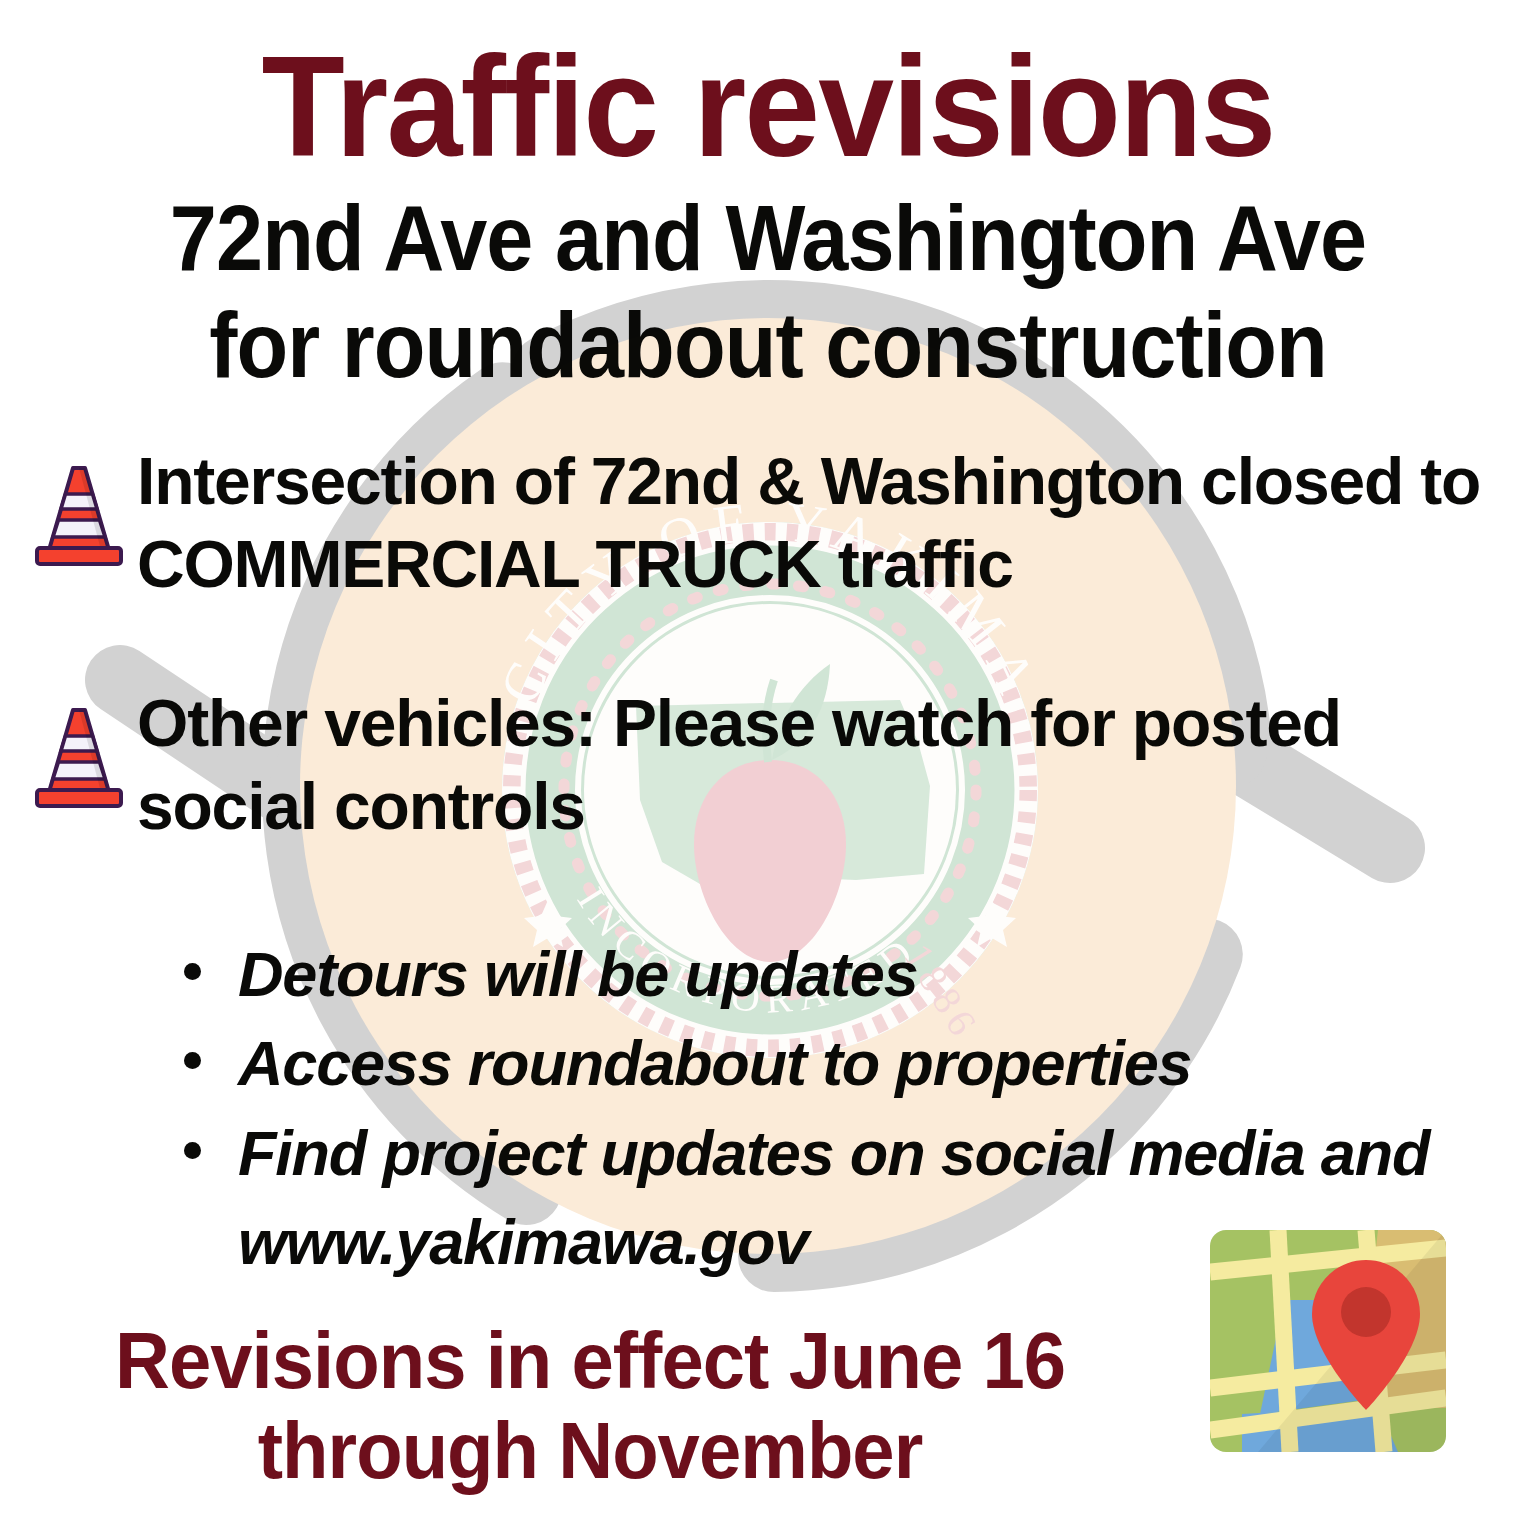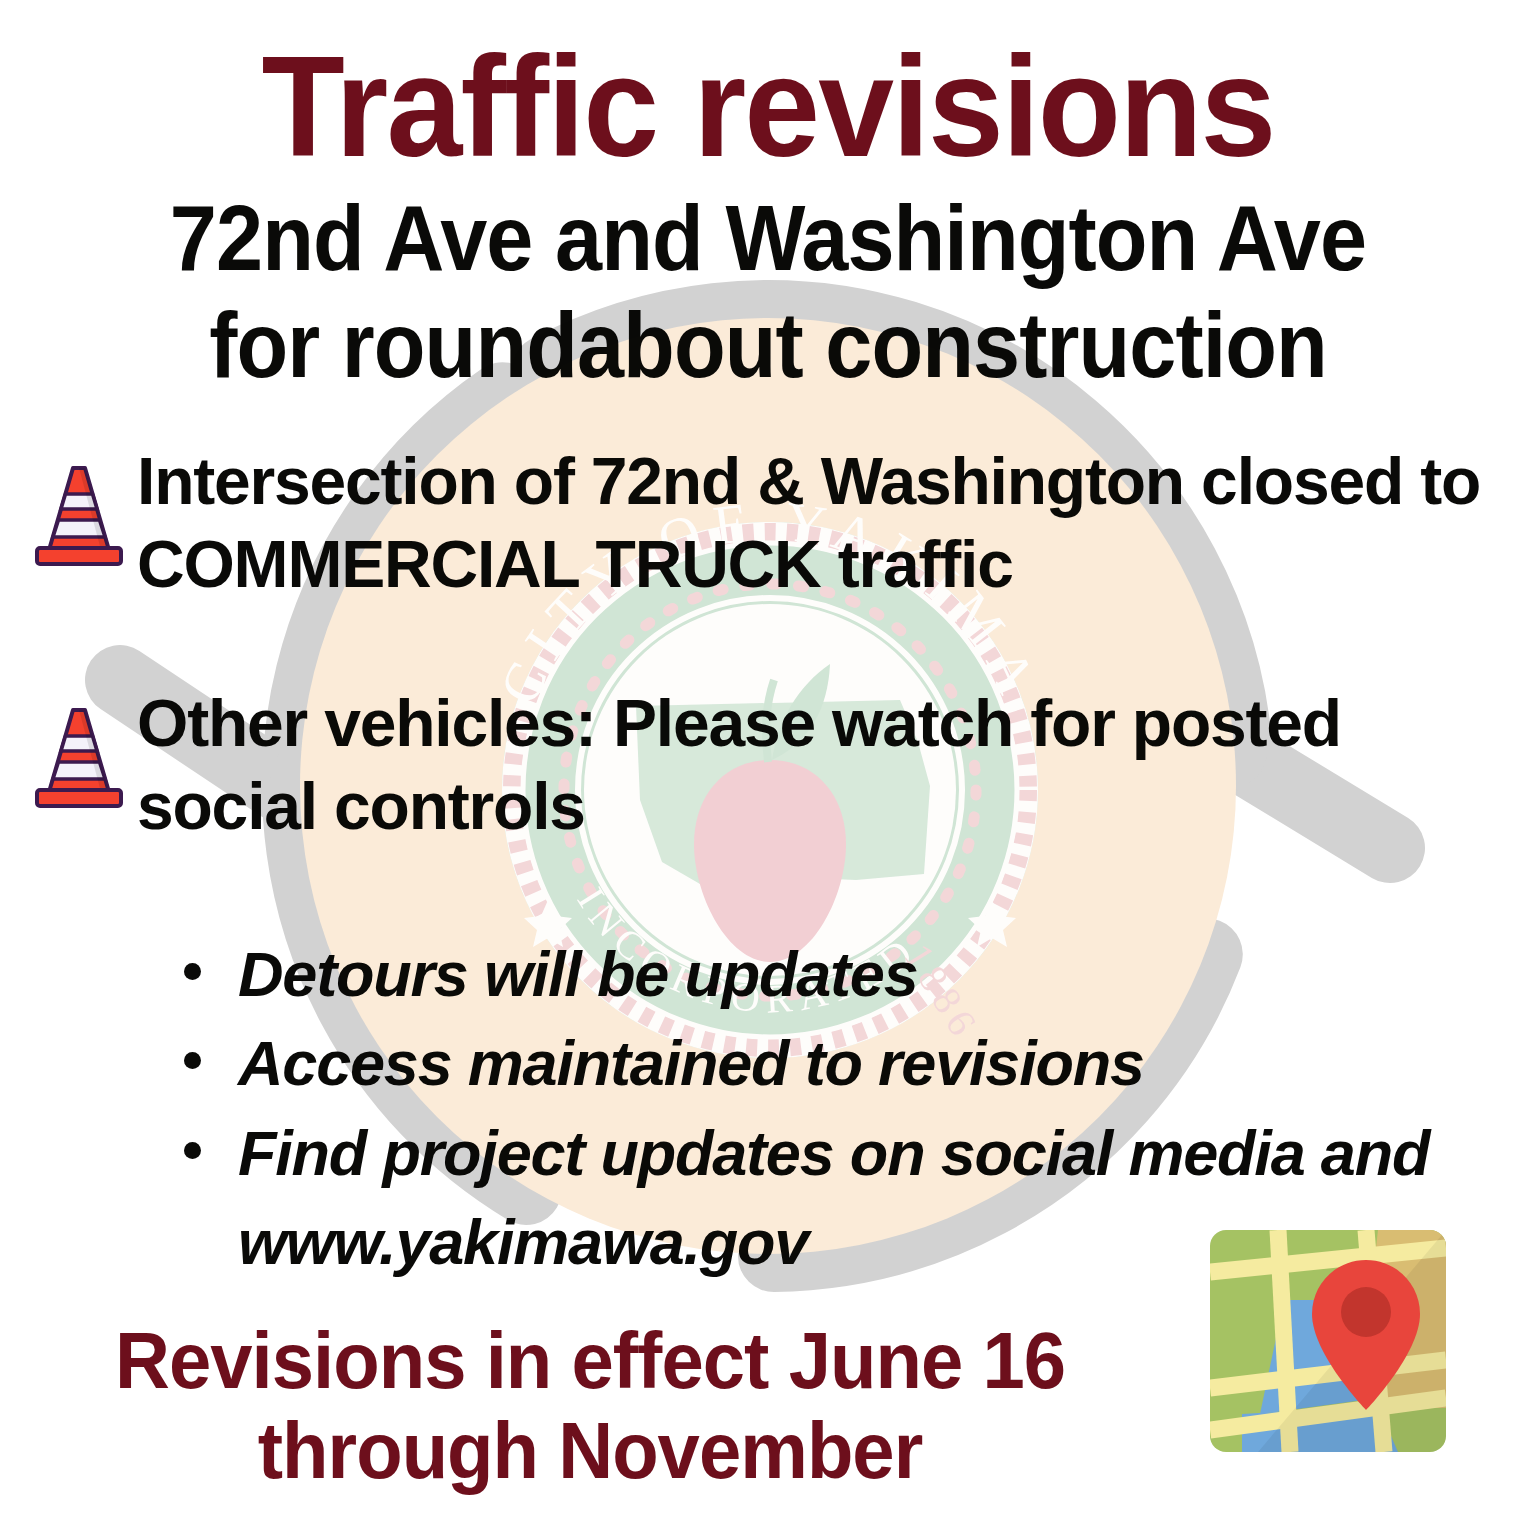--- a/index.html
+++ b/index.html
@@ -256,21 +256,21 @@
       <div class="cone-text">Other vehicles: Please watch for posted social controls</div>
     </div>
 
     <ul class="bullets">
       <li>
         <span class="dot"></span>
         <span>Detours will be updates</span>
       </li>
       <li>
         <span class="dot"></span>
-        <span>Access maintained to revisions</span>
+        <span>Access roundabout to properties</span>
       </li>
       <li>
         <span class="dot"></span>
         <span>Find project updates on social media and www.yakimawa.gov</span>
       </li>
     </ul>
 
     <div class="footer">
       <span>Revisions in effect June 16</span>
       <span>through November</span>

